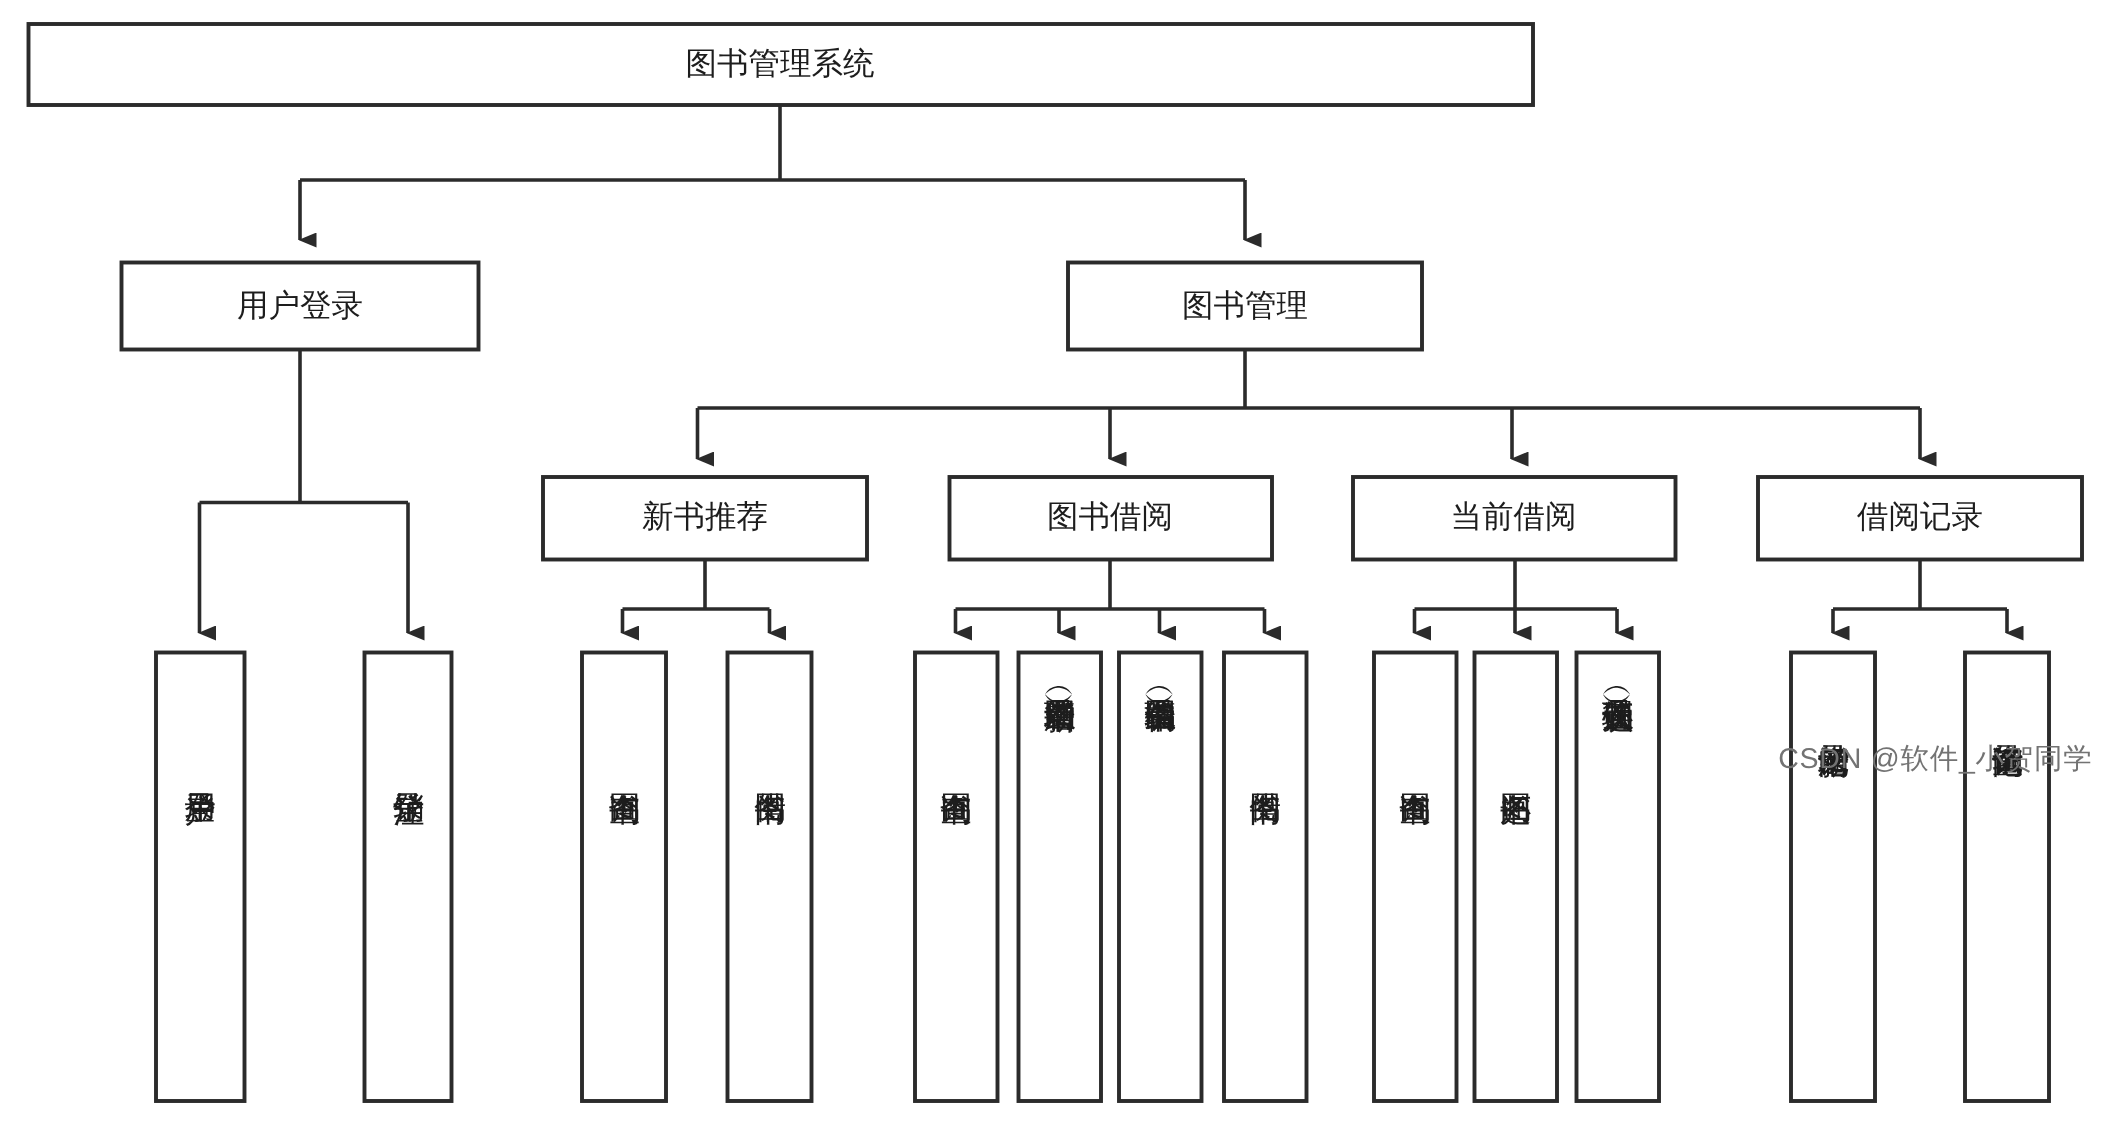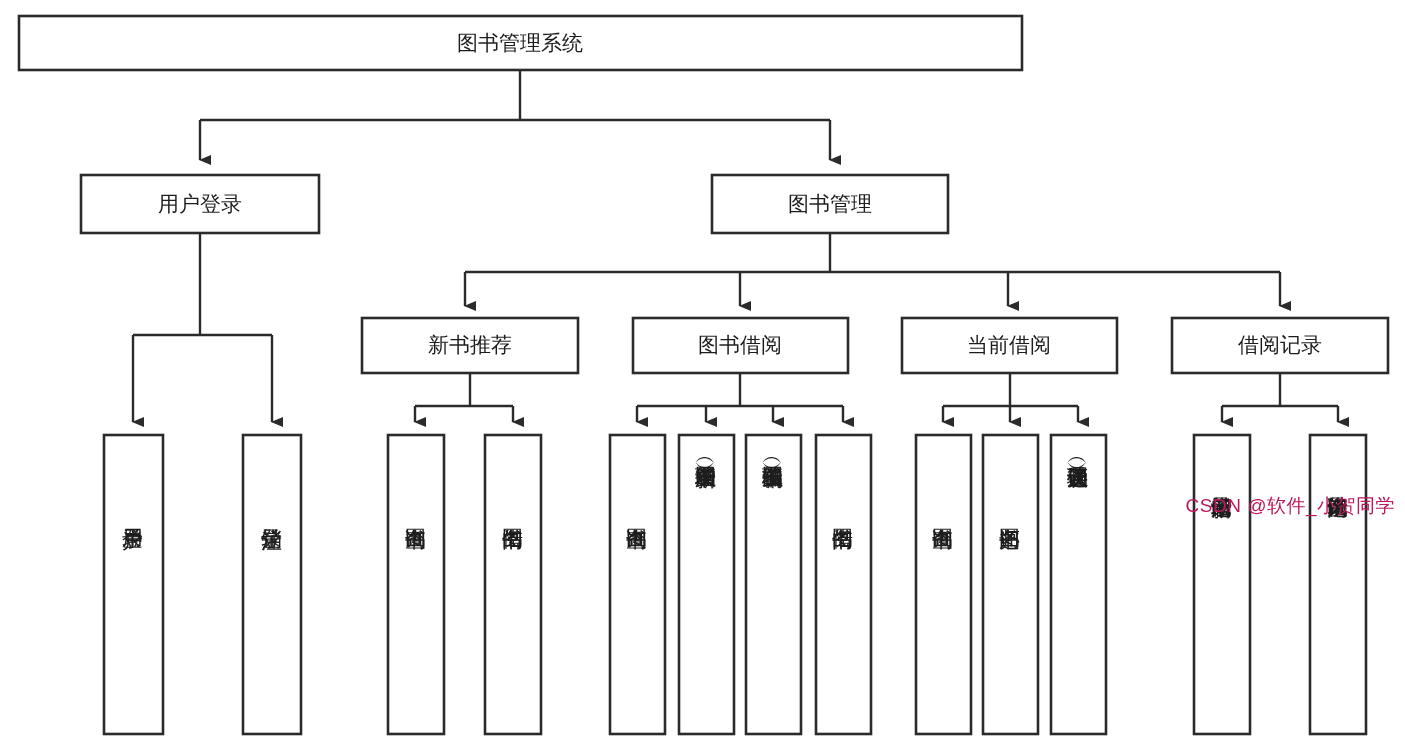--- a/index.html
+++ b/index.html
@@ -54,21 +54,21 @@
     font-size: 21px;
     fill: #1d1d1d;
     text-anchor: middle;
   }
   .watermark {
     position: absolute;
     right: 10px;
     bottom: 5px;
     font-family: "Liberation Sans", "DejaVu Sans", sans-serif;
     font-size: 19px;
-    color: #be185d;
+    color: #737373;
     letter-spacing: 0.5px;
     white-space: nowrap;
     user-select: none;
   }
 </style>
 </head>
 <body>
 
 <div id="diagram-root">
 

